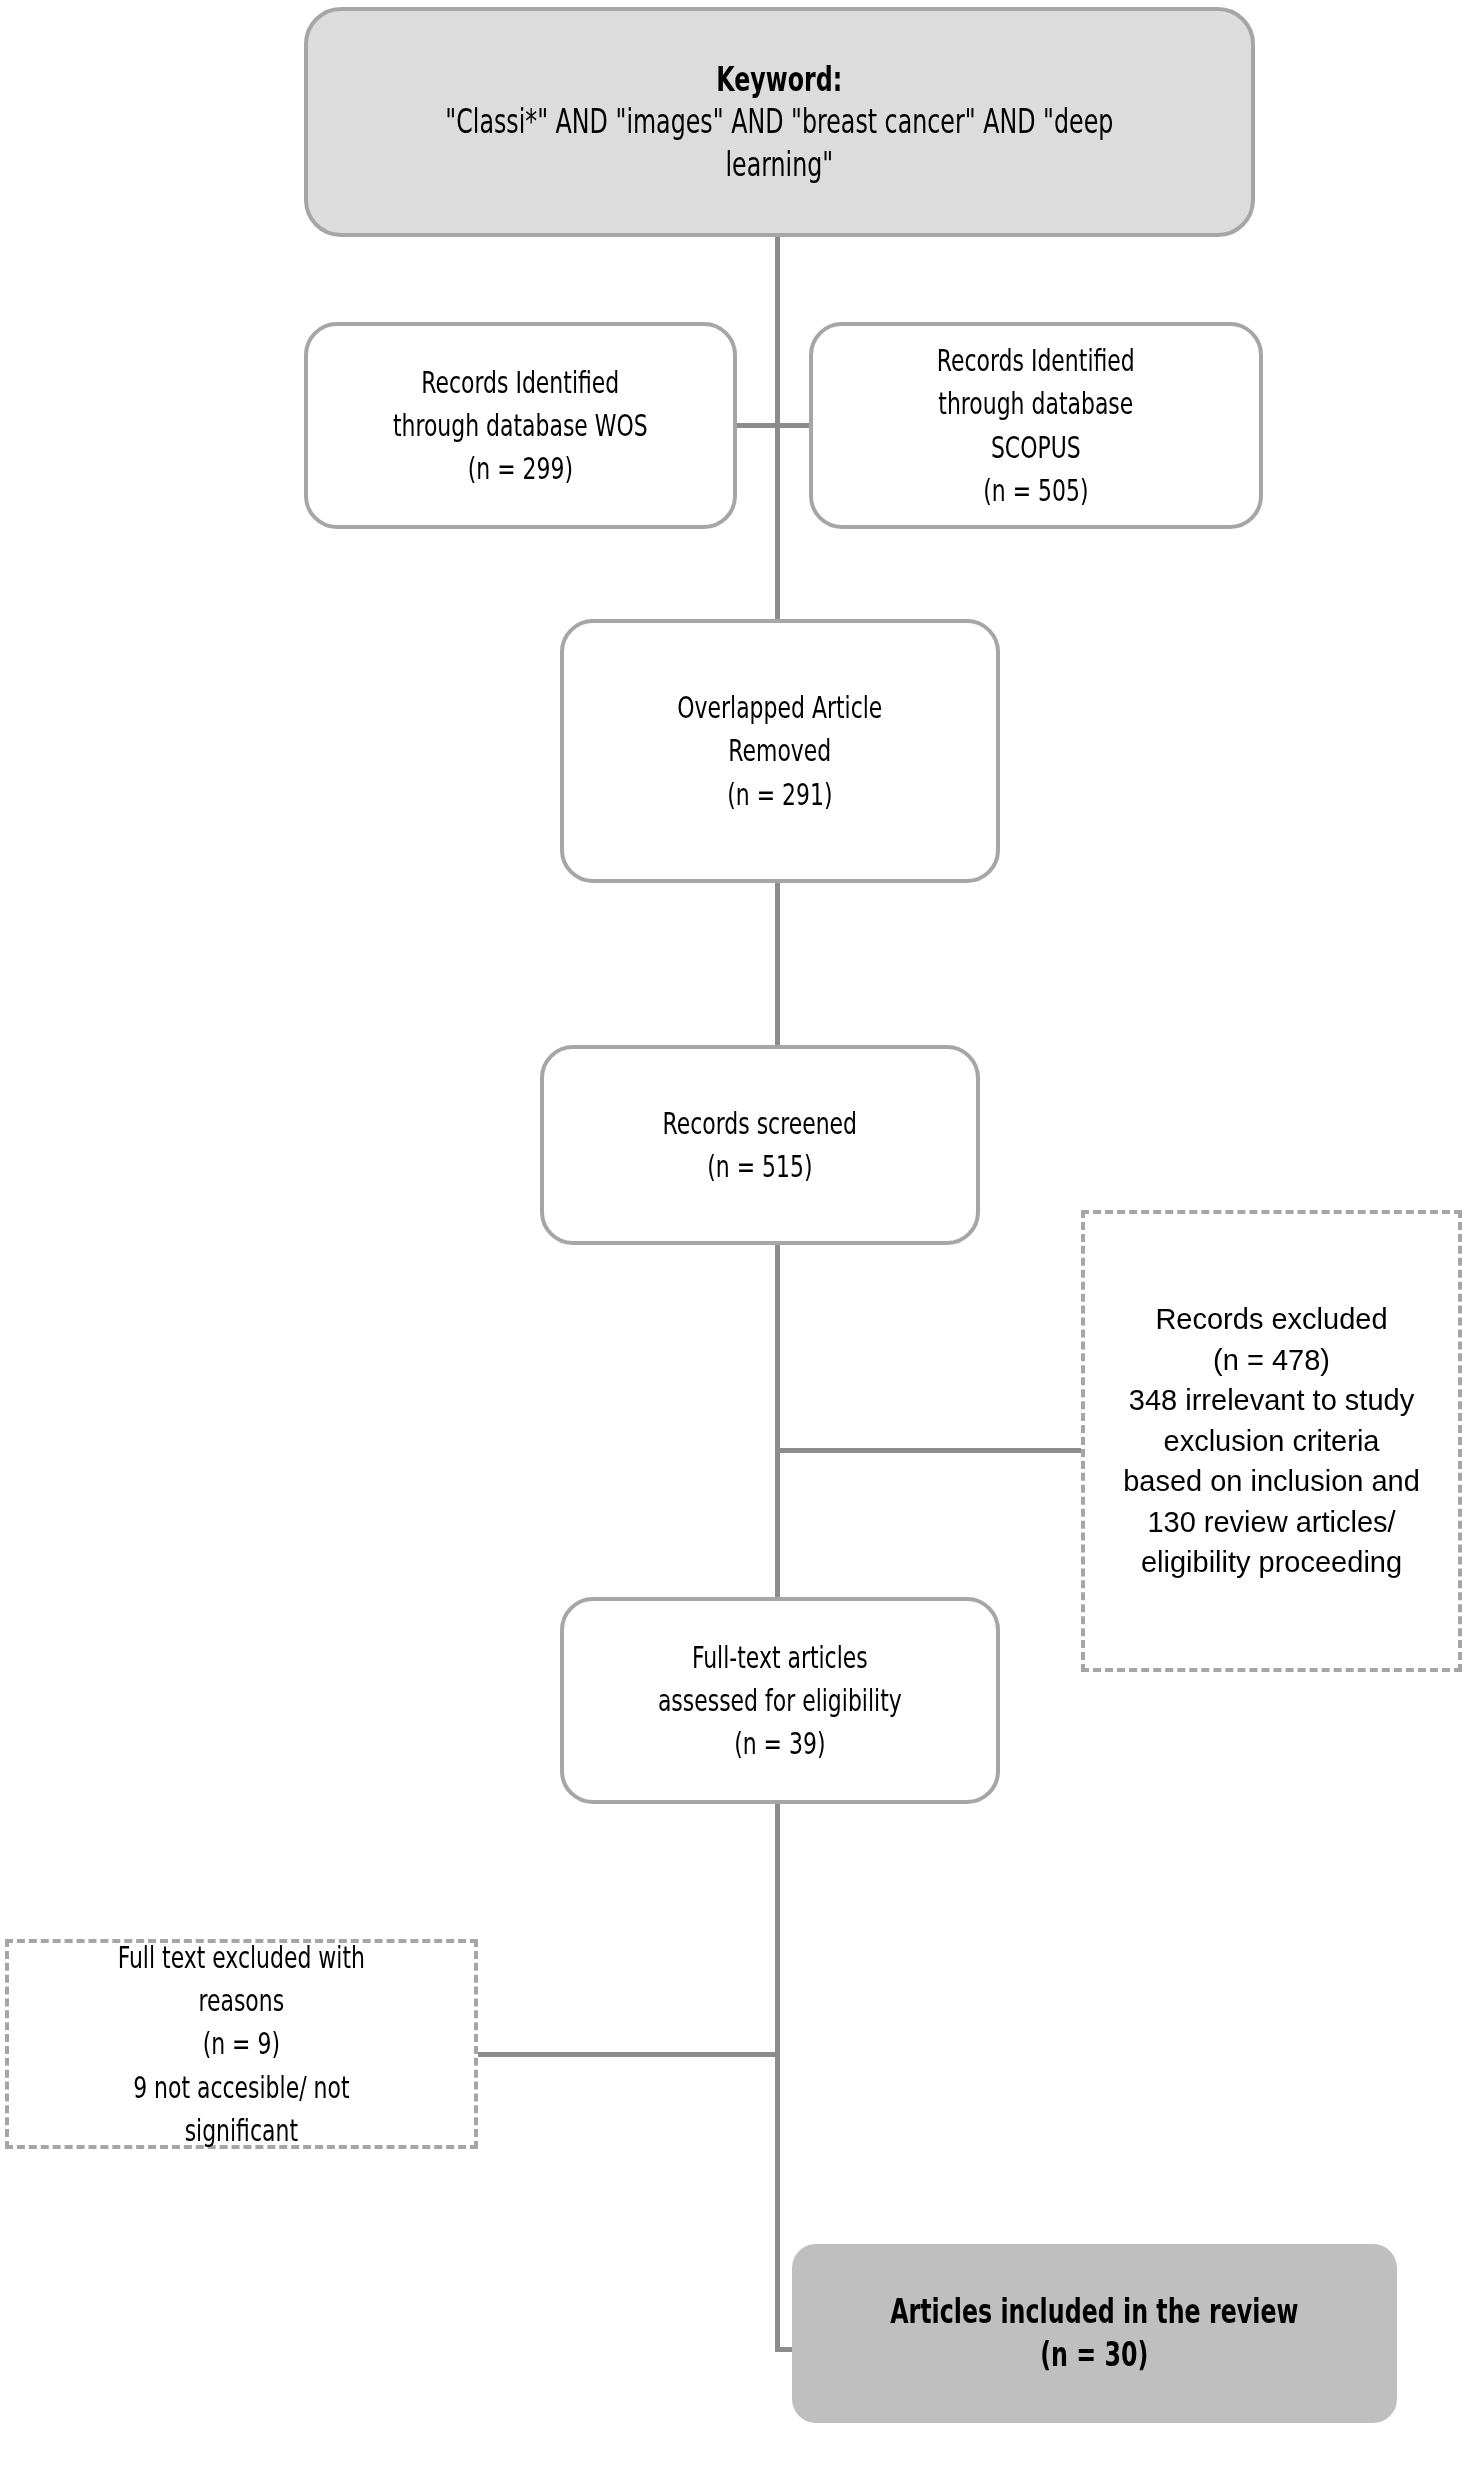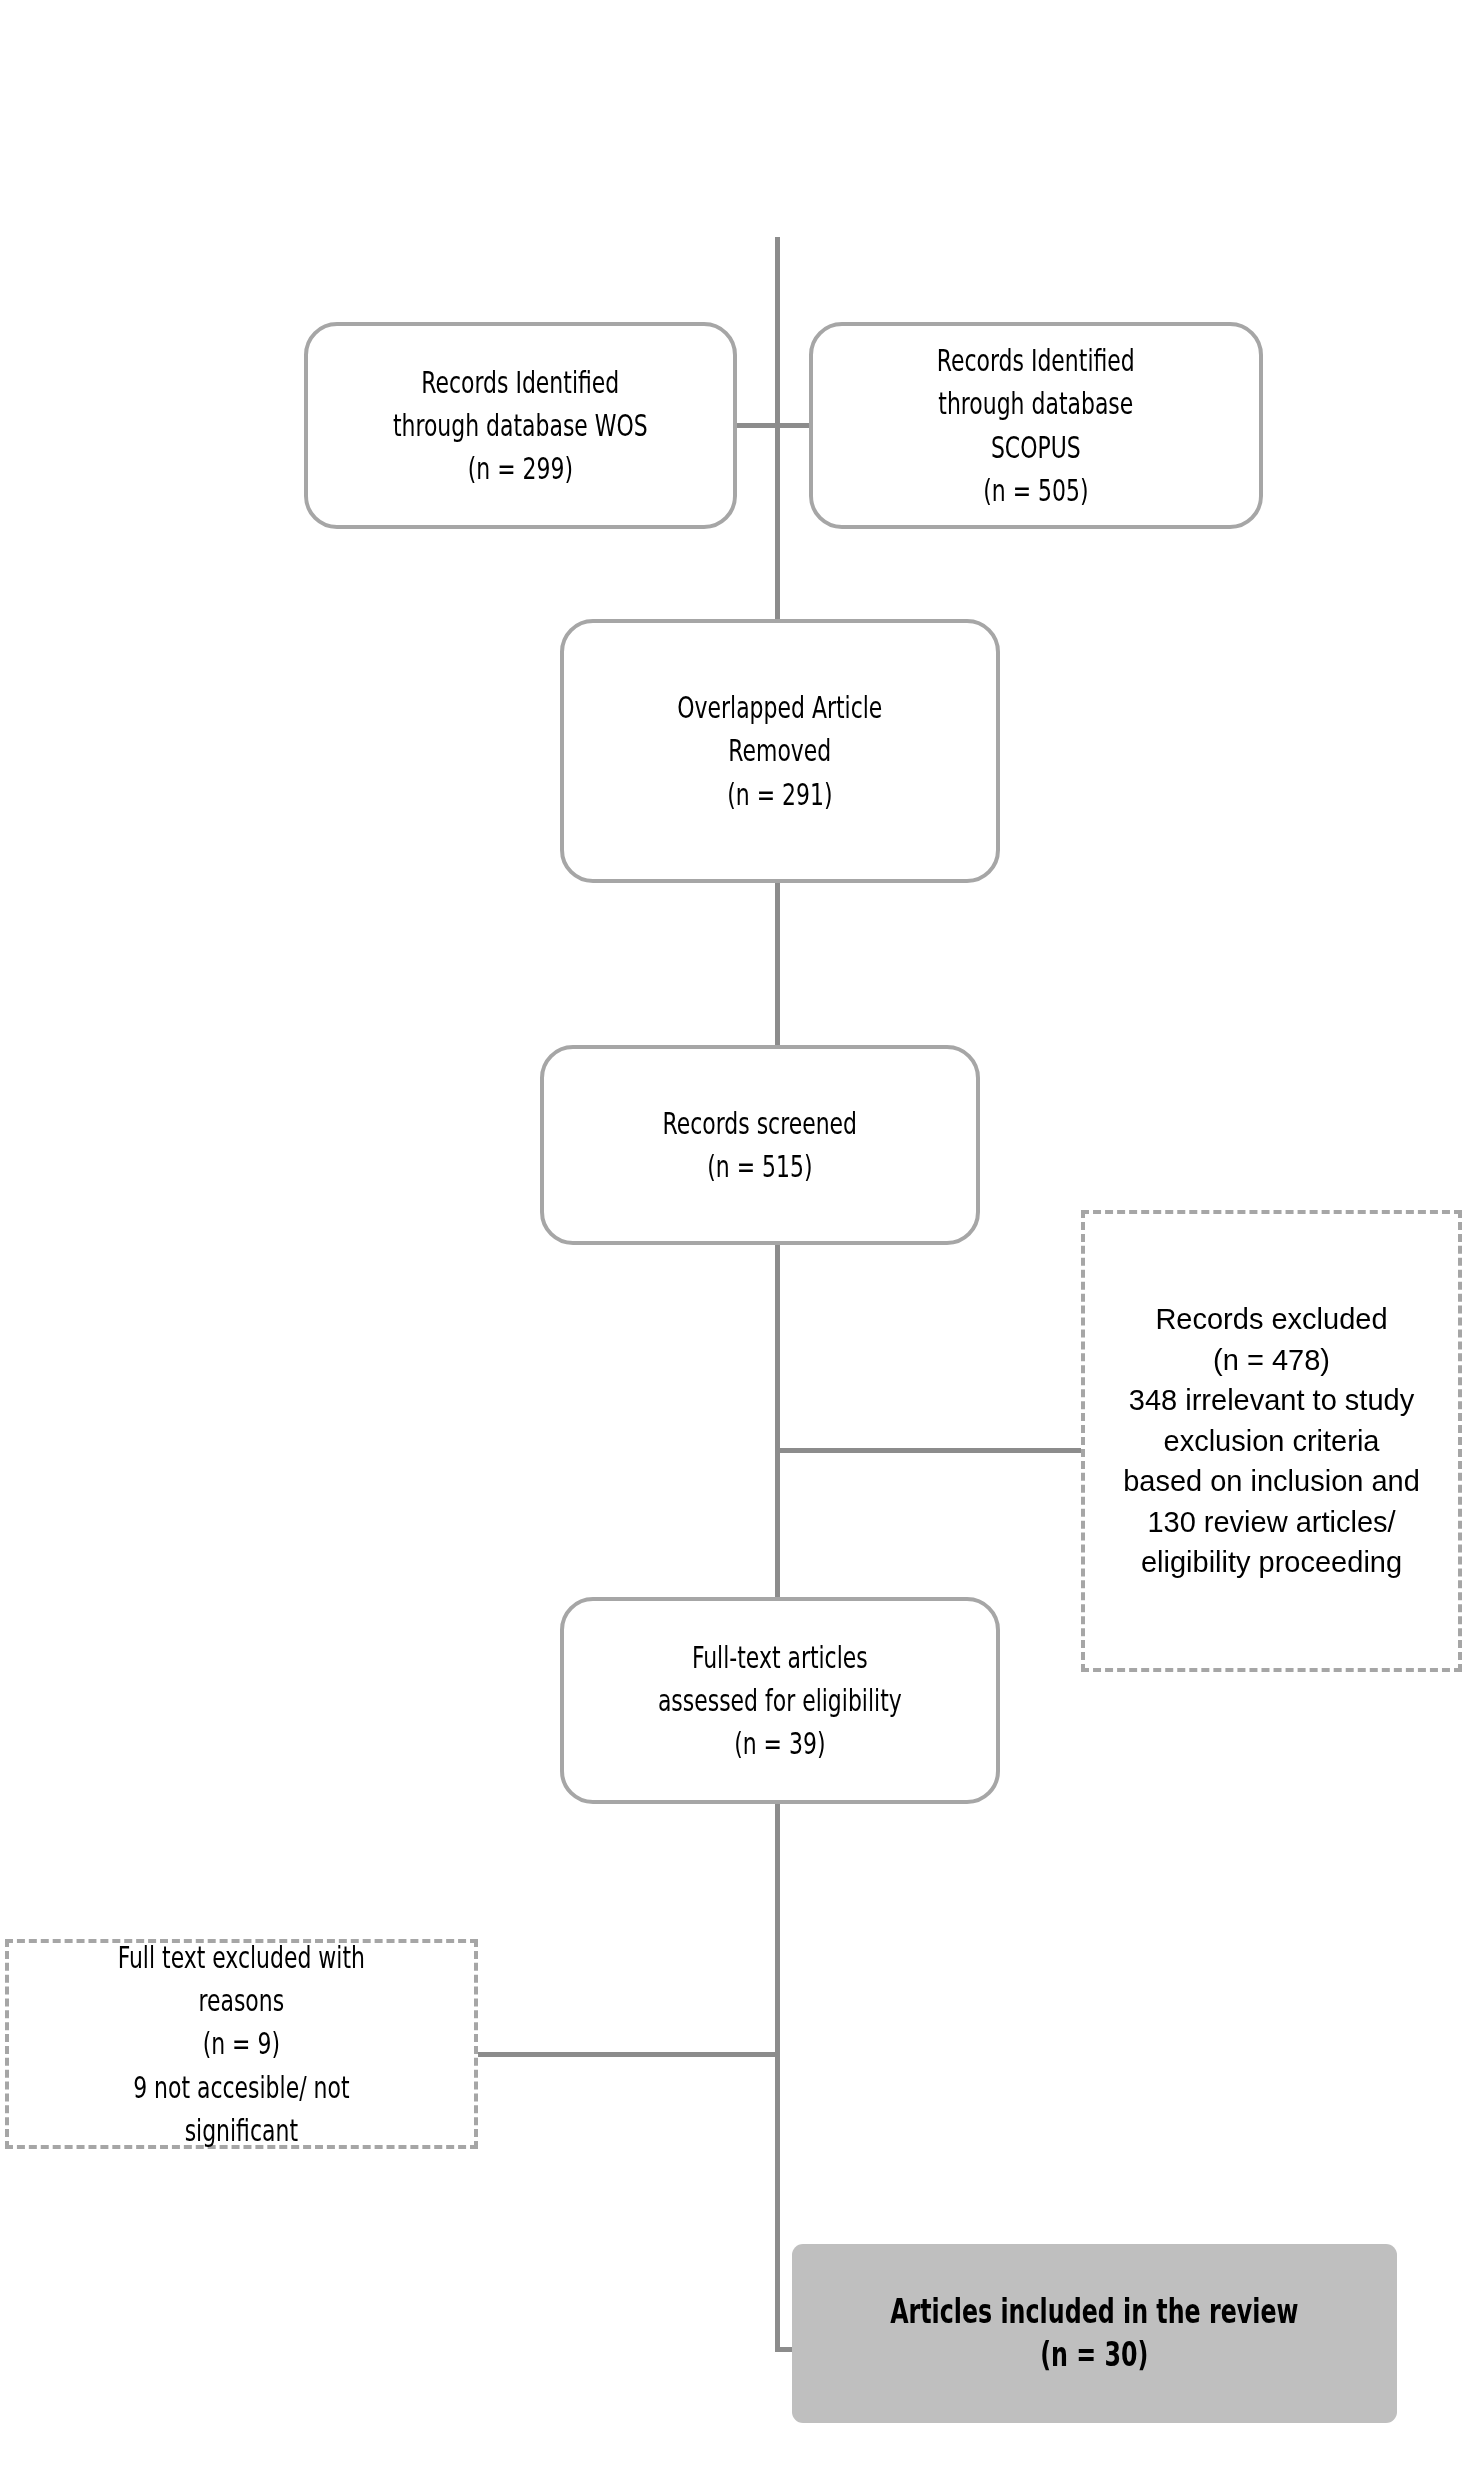--- a/index.html
+++ b/index.html
@@ -41,21 +41,21 @@
     background: #ffffff;
   }
   .node.filled-head {
     background: #dcdcdc;
     border: 4.7px solid #a6a6a6;
     border-radius: 37px;
   }
   .node.filled-tail {
     background: #bfbfbf;
     border: none;
-    border-radius: 11px;
+    border-radius: 24px;
   }
   .node.dashed {
     border: 4.2px dashed #a6a6a6;
     background: #ffffff;
   }
 
   .node .txt {
     width: 100%;
     padding: 0 3.2px;
     box-sizing: border-box;
@@ -93,20 +93,27 @@
   <div class="conn" style="left:775px; top:237px; width:4.7px; height:2115px;"></div>
 
   <div class="conn" style="left:734px; top:423px; width:77px; height:4.7px;"></div>
 
   <div class="conn" style="left:775px; top:1448px; width:308px; height:4.7px;"></div>
 
   <div class="conn" style="left:478px; top:2052px; width:302px; height:4.7px;"></div>
 
   <div class="conn" style="left:775px; top:2347px; width:62px; height:4.7px;"></div>
 
+  <div class="node filled-head" style="left:304px; top:7.4px; width:951px; height:230px;">
+    <div class="txt s-head">
+      <span class="line cond bold">Keyword:</span>
+      <span class="line cond">"Classi*" AND "images" AND "breast cancer" AND  "deep</span>
+      <span class="line cond">learning"</span>
+    </div>
+  </div>
 
   <div class="node rounded" style="left:304px; top:322px; width:433px; height:207px;">
     <div class="txt s-body">
       <span class="line cond">Records Identified</span>
       <span class="line cond">through database WOS</span>
       <span class="line cond">(n = 299)</span>
     </div>
   </div>
 
   <div class="node rounded" style="left:809px; top:322px; width:454px; height:207px;">

